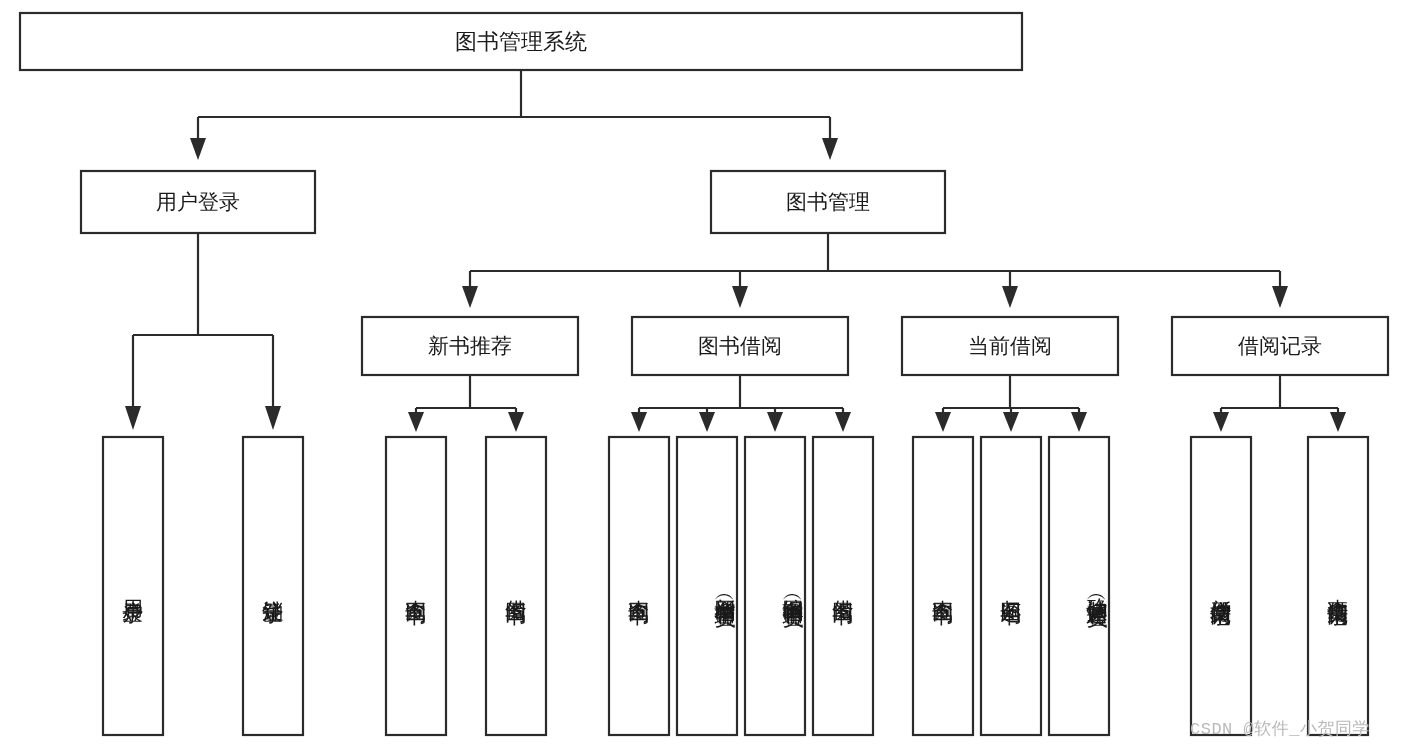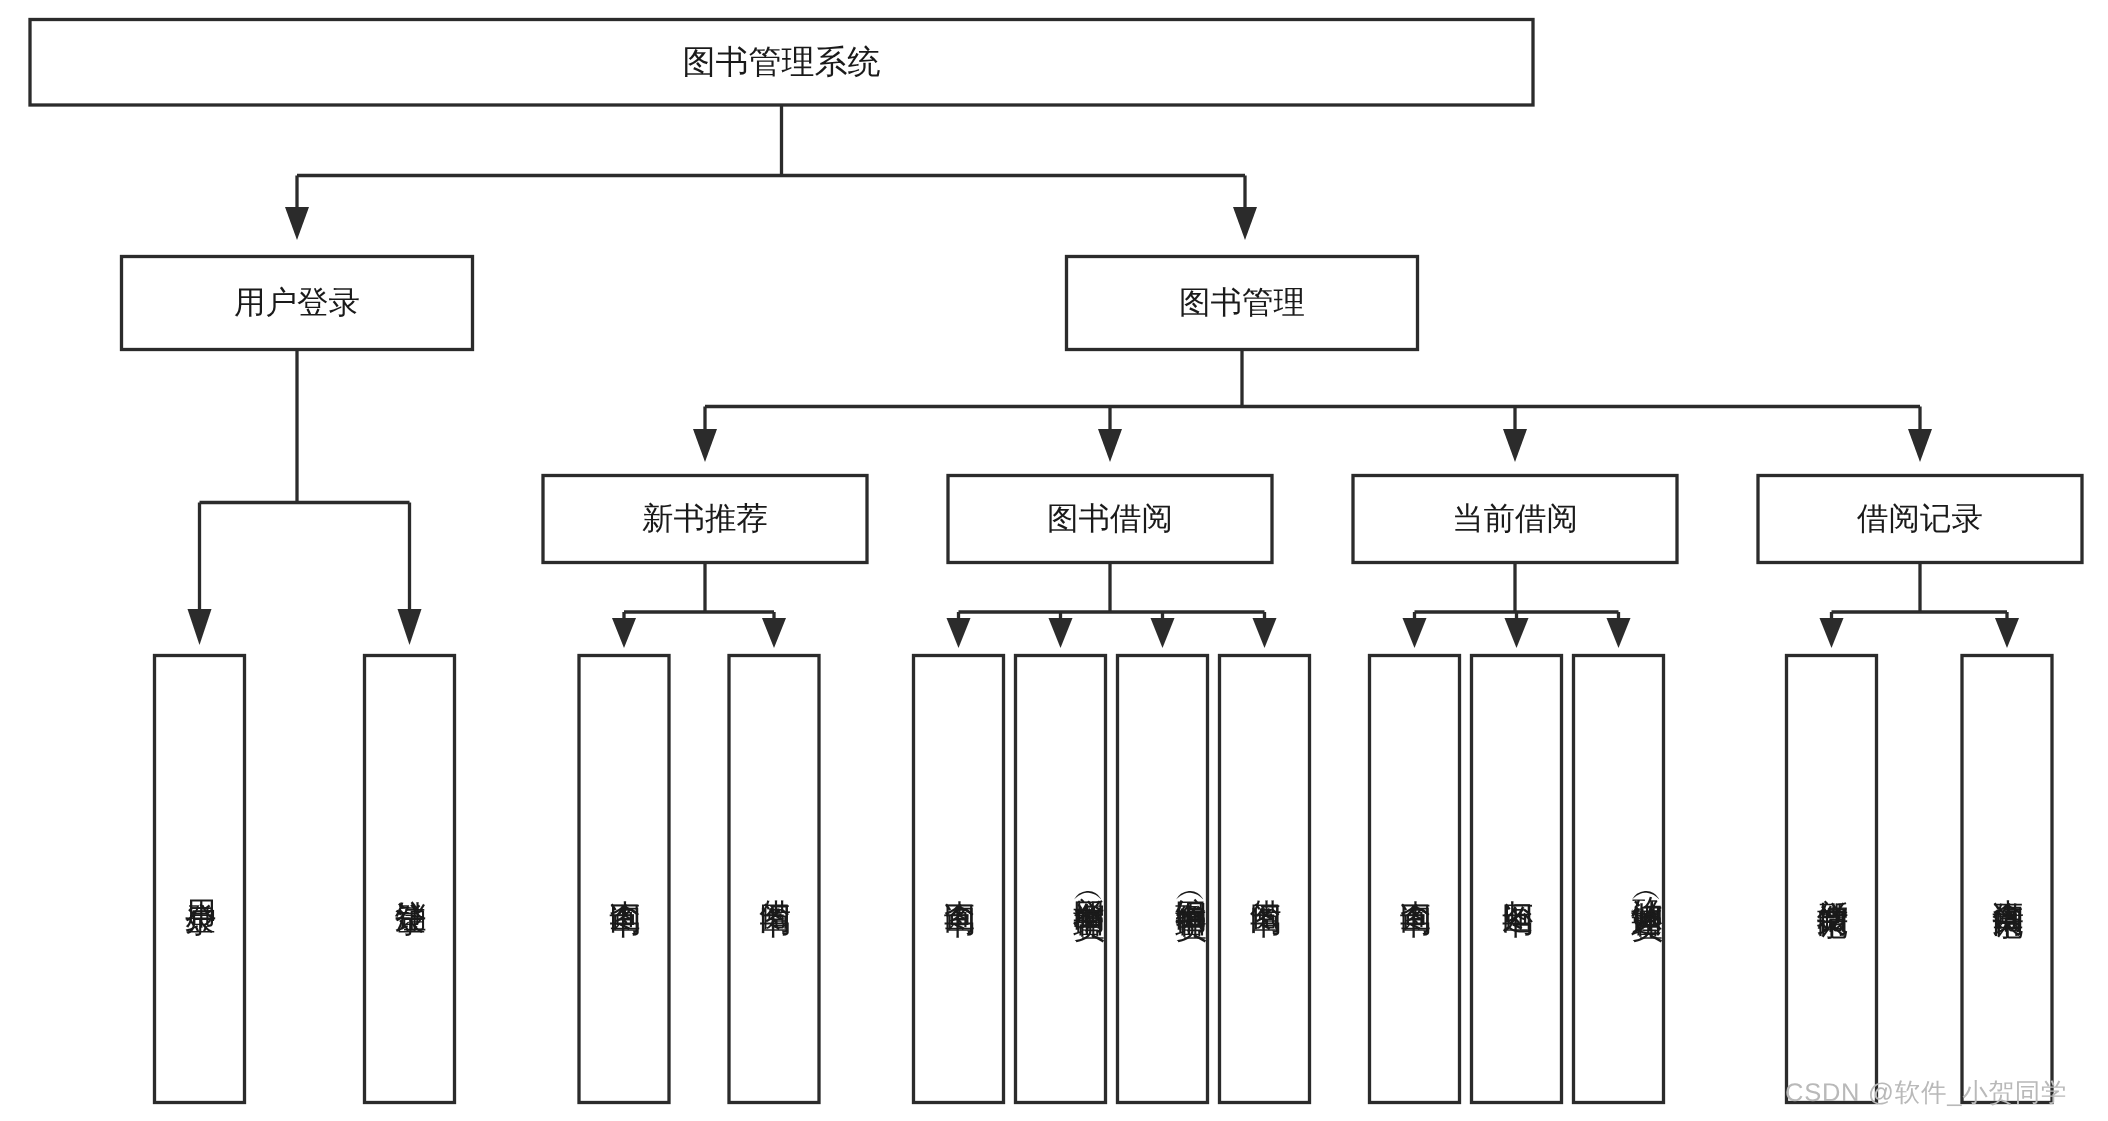--- a/index.html
+++ b/index.html
@@ -61,21 +61,21 @@
     font-family: "Liberation Sans", "DejaVu Sans", sans-serif;
     font-size: 21px;
     line-height: 1.12;
     letter-spacing: 1.5px;
     color: #1a1a1a;
     white-space: nowrap;
     pointer-events: none;
   }
   .watermark {
     position: absolute;
-    font-family: Liberation Sans, sans-serif;
+    font-family: Liberation Mono, monospace;
     font-size: 17px;
     color: #b9b9b9;
     white-space: nowrap;
     letter-spacing: 0.5px;
   }
 </style>
 </head>
 <body>
 
 <div id="diagram-root">

